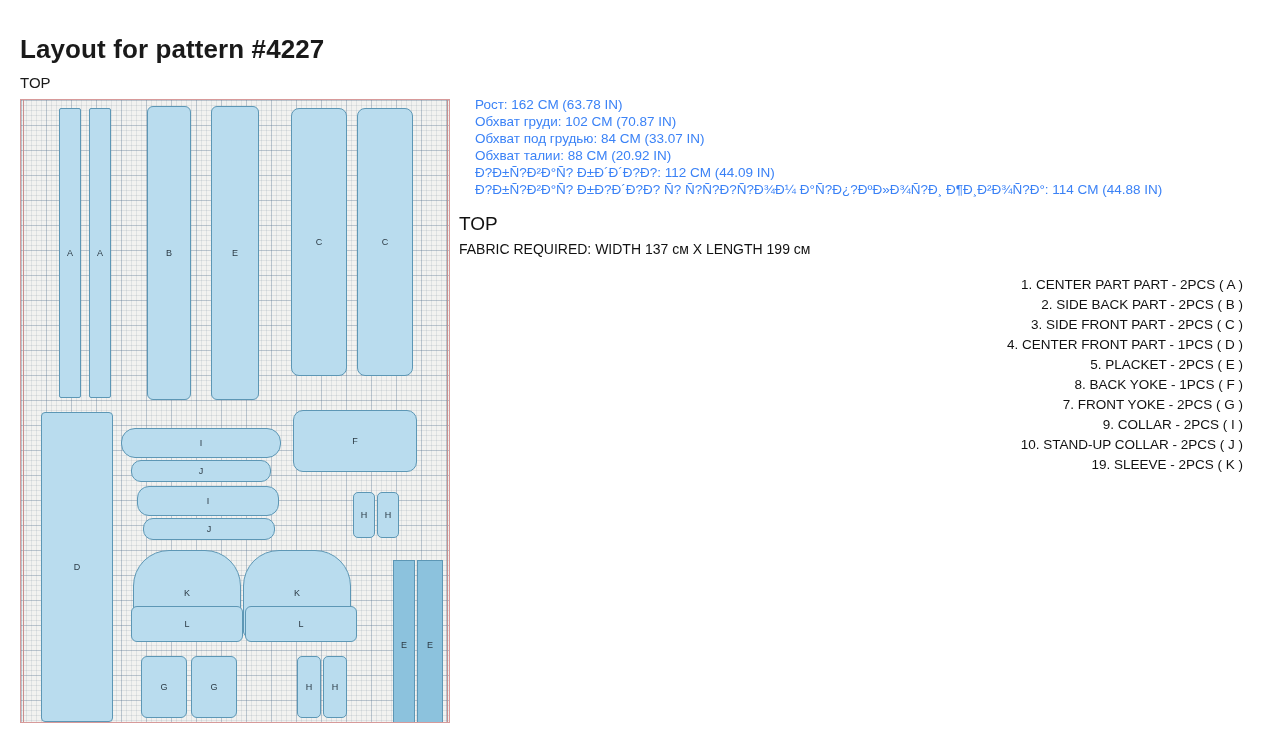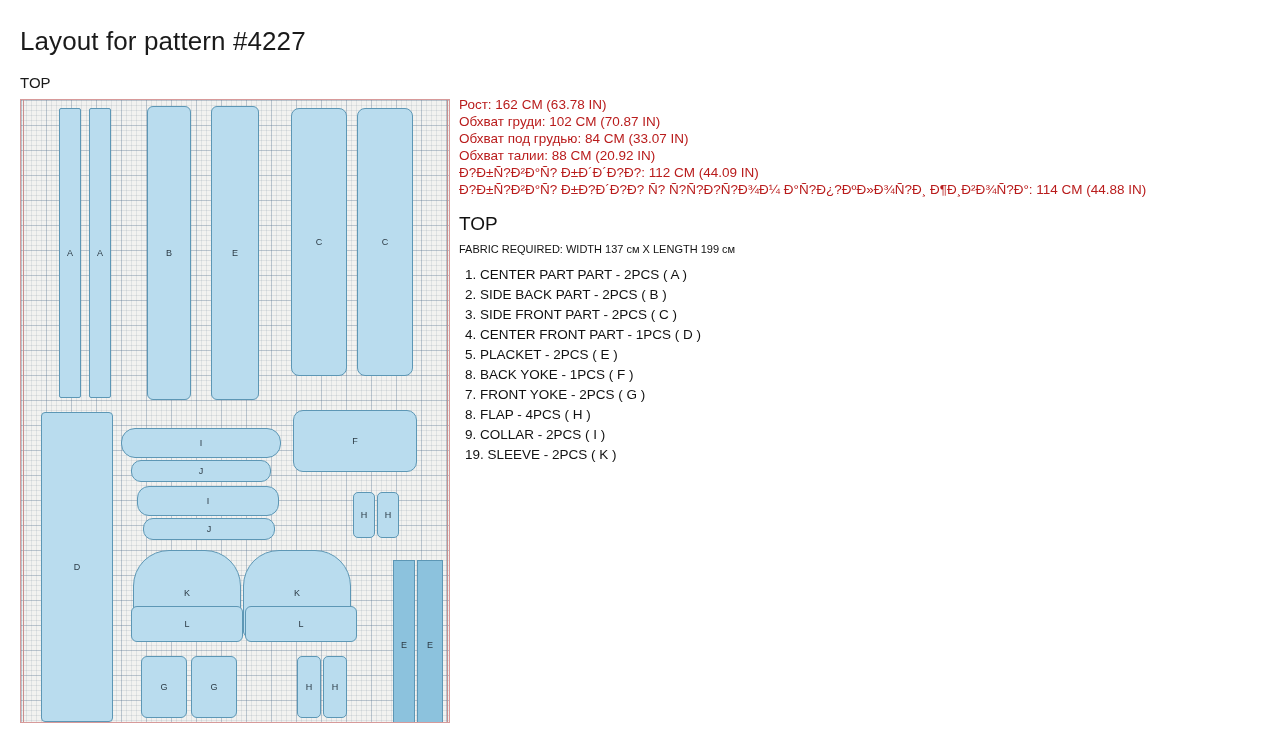--- a/index.html
+++ b/index.html
@@ -16,25 +16,26 @@
     overflow: hidden;
   }
   .page {
     position: relative;
     width: 1275px;
     height: 744px;
   }
   .title {
     position: absolute;
     left: 20px;
-    top: 25px;
+    top: 33px;
     font-size: 26px;
     line-height: 32px;
     color: #1a1a1a;
     letter-spacing: 0.1px;
+    font-weight: bold;
   }
   .subtitle {
     position: absolute;
     left: 20px;
     top: 73px;
     font-size: 15px;
     line-height: 20px;
     color: #1a1a1a;
   }
 
@@ -99,39 +100,41 @@
   
   .info {
     position: absolute;
     left: 459px;
     top: 96px;
     width: 800px;
   }
   .meas-line {
     font-size: 13.5px;
     line-height: 17px;
-    color: #b91c1c;
+    color: #3b82f6;
     white-space: nowrap;
+    margin-left: 16px;
   }
   .info-heading {
     font-size: 19px;
     line-height: 26px;
     margin-top: 13px;
     margin-bottom: 2px;
     color: #111;
   }
   .fabric-line {
-    font-size: 11px;
+    font-size: 14px;
     line-height: 20px;
     color: #111;
   }
   .parts-list {
-    margin: 6px;
+    margin: 16px;
     padding: 0;
     list-style: none;
+    text-align: right;
   }
   .parts-list li {
     font-size: 13.5px;
     line-height: 20px;
     color: #111;
     white-space: nowrap;
   }
 </style>
 </head>
 <body>
@@ -234,19 +237,19 @@
     <div class="info-heading">TOP</div>
     <div class="fabric-line">FABRIC REQUIRED: WIDTH 137 см X LENGTH 199 см</div>
     <ul class="parts-list" id="parts-list">
         <li>1. CENTER PART PART - 2PCS ( A )</li>
         <li>2. SIDE BACK PART - 2PCS ( B )</li>
         <li>3. SIDE FRONT PART - 2PCS ( C )</li>
         <li>4. CENTER FRONT PART - 1PCS ( D )</li>
         <li>5. PLACKET - 2PCS ( E )</li>
         <li>8. BACK YOKE - 1PCS ( F )</li>
         <li>7. FRONT YOKE - 2PCS ( G )</li>
-        <li>8. FLAP - 4PCS ( H )</li>
         <li>9. COLLAR - 2PCS ( I )</li>
+        <li>10. STAND-UP COLLAR - 2PCS ( J )</li>
         <li>19. SLEEVE - 2PCS ( K )</li>
       </ul>
   </div>
 
 </div>
 
 </body></html>

